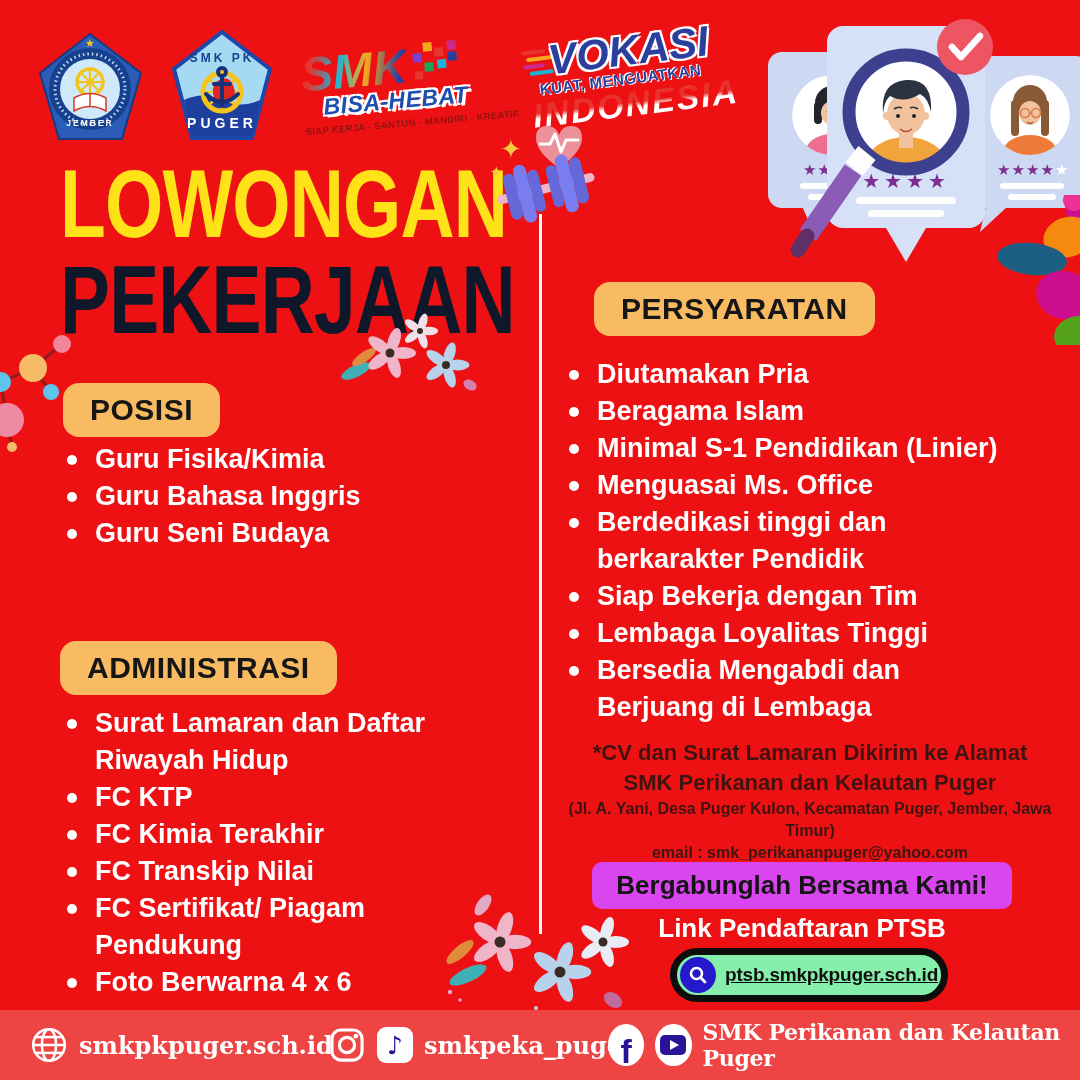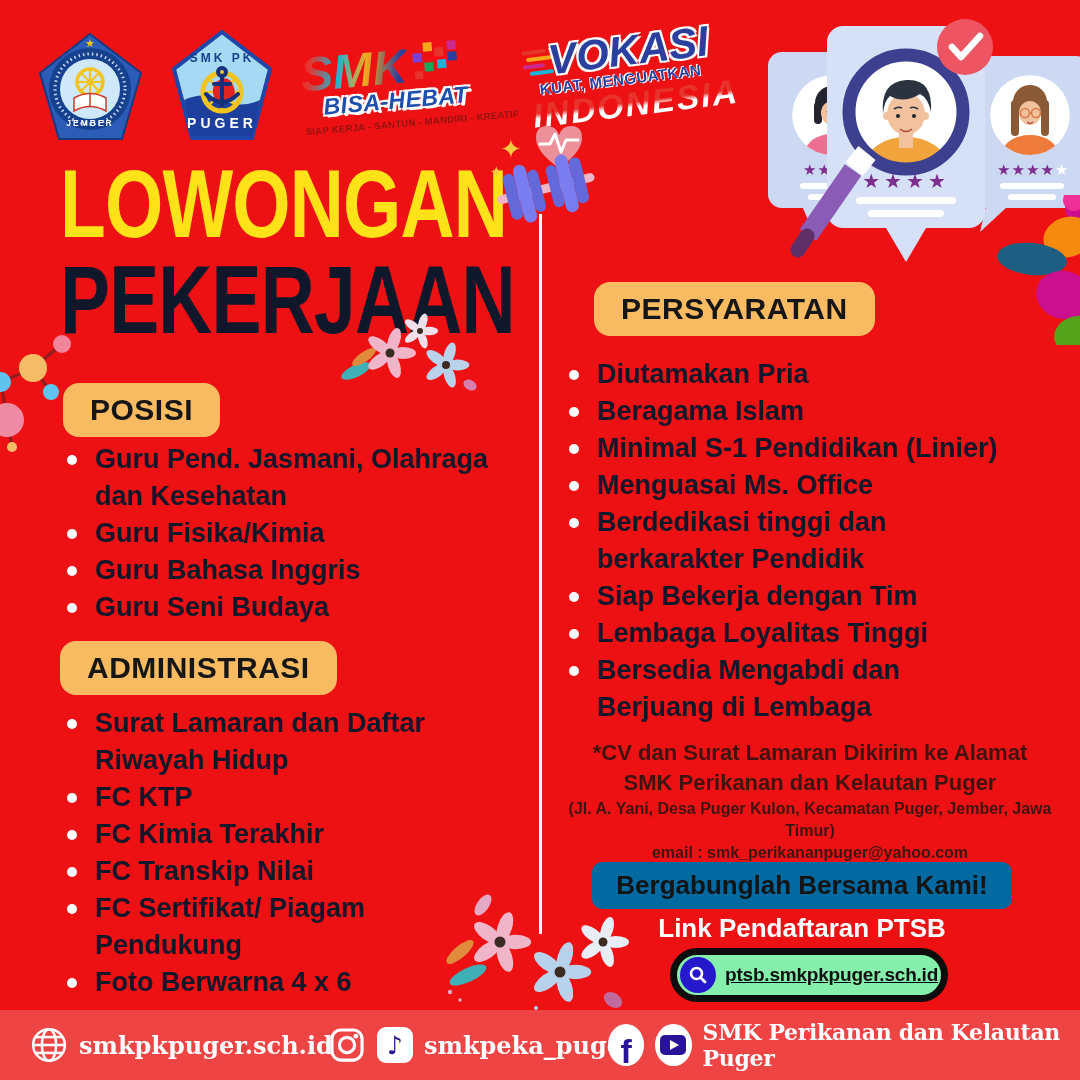--- a/index.html
+++ b/index.html
@@ -15,35 +15,35 @@
 
   
   .badge{position:absolute;background:#f8bb62;color:#161616;font-weight:800;font-size:30px;
          padding:10px 27px;border-radius:16px;letter-spacing:.5px;}
   .badge-posisi{left:63px;top:383px;}
   .badge-adm{left:60px;top:641px;}
   .badge-per{left:594px;top:282px;}
 
   
   ul.blist{position:absolute;list-style:none;margin:0;padding:0;}
-  ul.blist li{position:relative;padding-left:31px;color:#0f172a;font-size:27px;font-weight:600;
+  ul.blist li{position:relative;padding-left:31px;color:#ffffff;font-size:27px;font-weight:600;
               line-height:37px;white-space:pre-line;}
   ul.blist li::before{content:"";position:absolute;left:3px;top:14px;width:10px;height:10px;border-radius:50%;background:#fff;}
   .list-posisi{left:64px;top:441px;width:445px;}
   .list-adm{left:64px;top:705px;width:425px;}
   .list-per{left:566px;top:356px;width:495px;}
 
   
   .note{position:absolute;left:545px;top:738px;width:530px;text-align:center;color:#3f1410;}
   .note p{margin:0;}
   .note .big{font-size:22px;line-height:30px;font-weight:700;}
   .note .small{font-size:16px;line-height:22px;font-weight:700;}
 
   
-  .cta-banner{position:absolute;left:592px;top:862px;width:420px;height:47px;background:#0369a1;
+  .cta-banner{position:absolute;left:592px;top:862px;width:420px;height:47px;background:#d946ef;
               border-radius:10px;color:#141414;font-weight:800;font-size:26px;text-align:center;line-height:47px;}
   .cta-link-label{position:absolute;left:592px;top:913px;width:420px;text-align:center;color:#fff;
                   font-weight:800;font-size:26px;}
   .link-pill{position:absolute;left:670px;top:948px;width:278px;height:54px;background:#86efac;
              border:7px solid #0d0d0d;border-radius:32px;display:flex;align-items:center;padding-left:3px;text-decoration:underline;}
   .pill-search{width:36px;height:36px;border-radius:50%;background:#2519cb;display:flex;align-items:center;
                justify-content:center;flex:0 0 auto;}
   .pill-text{margin-left:9px;font-size:19px;font-weight:800;color:#101010;letter-spacing:-.2px;}
 
   
@@ -271,22 +271,20 @@
       <rect x="60" y="21" width="11" height="43" rx="5.5" fill="#6568d8"></rect>
       <rect x="71" y="13" width="13" height="59" rx="6.5" fill="#7a7df0"></rect>
       <rect x="84" y="19" width="12" height="47" rx="6" fill="#6568d8"></rect>
     </g>
   </svg>
   <div class="vline"></div>
 
   <div class="badge badge-posisi">POSISI</div>
   <ul class="blist list-posisi">
 
-  <li><span class="li-text">Guru Pend. Jasmani, Olahraga
-dan Kesehatan</span></li>
       <li><span class="li-text">Guru Fisika/Kimia</span></li>
       <li><span class="li-text">Guru Bahasa Inggris</span></li>
       <li><span class="li-text">Guru Seni Budaya</span></li>
     </ul>
 
   <div class="badge badge-adm">ADMINISTRASI</div>
   <ul class="blist list-adm">
 
   <li><span class="li-text">Surat Lamaran dan Daftar
 Riwayah Hidup</span></li>

